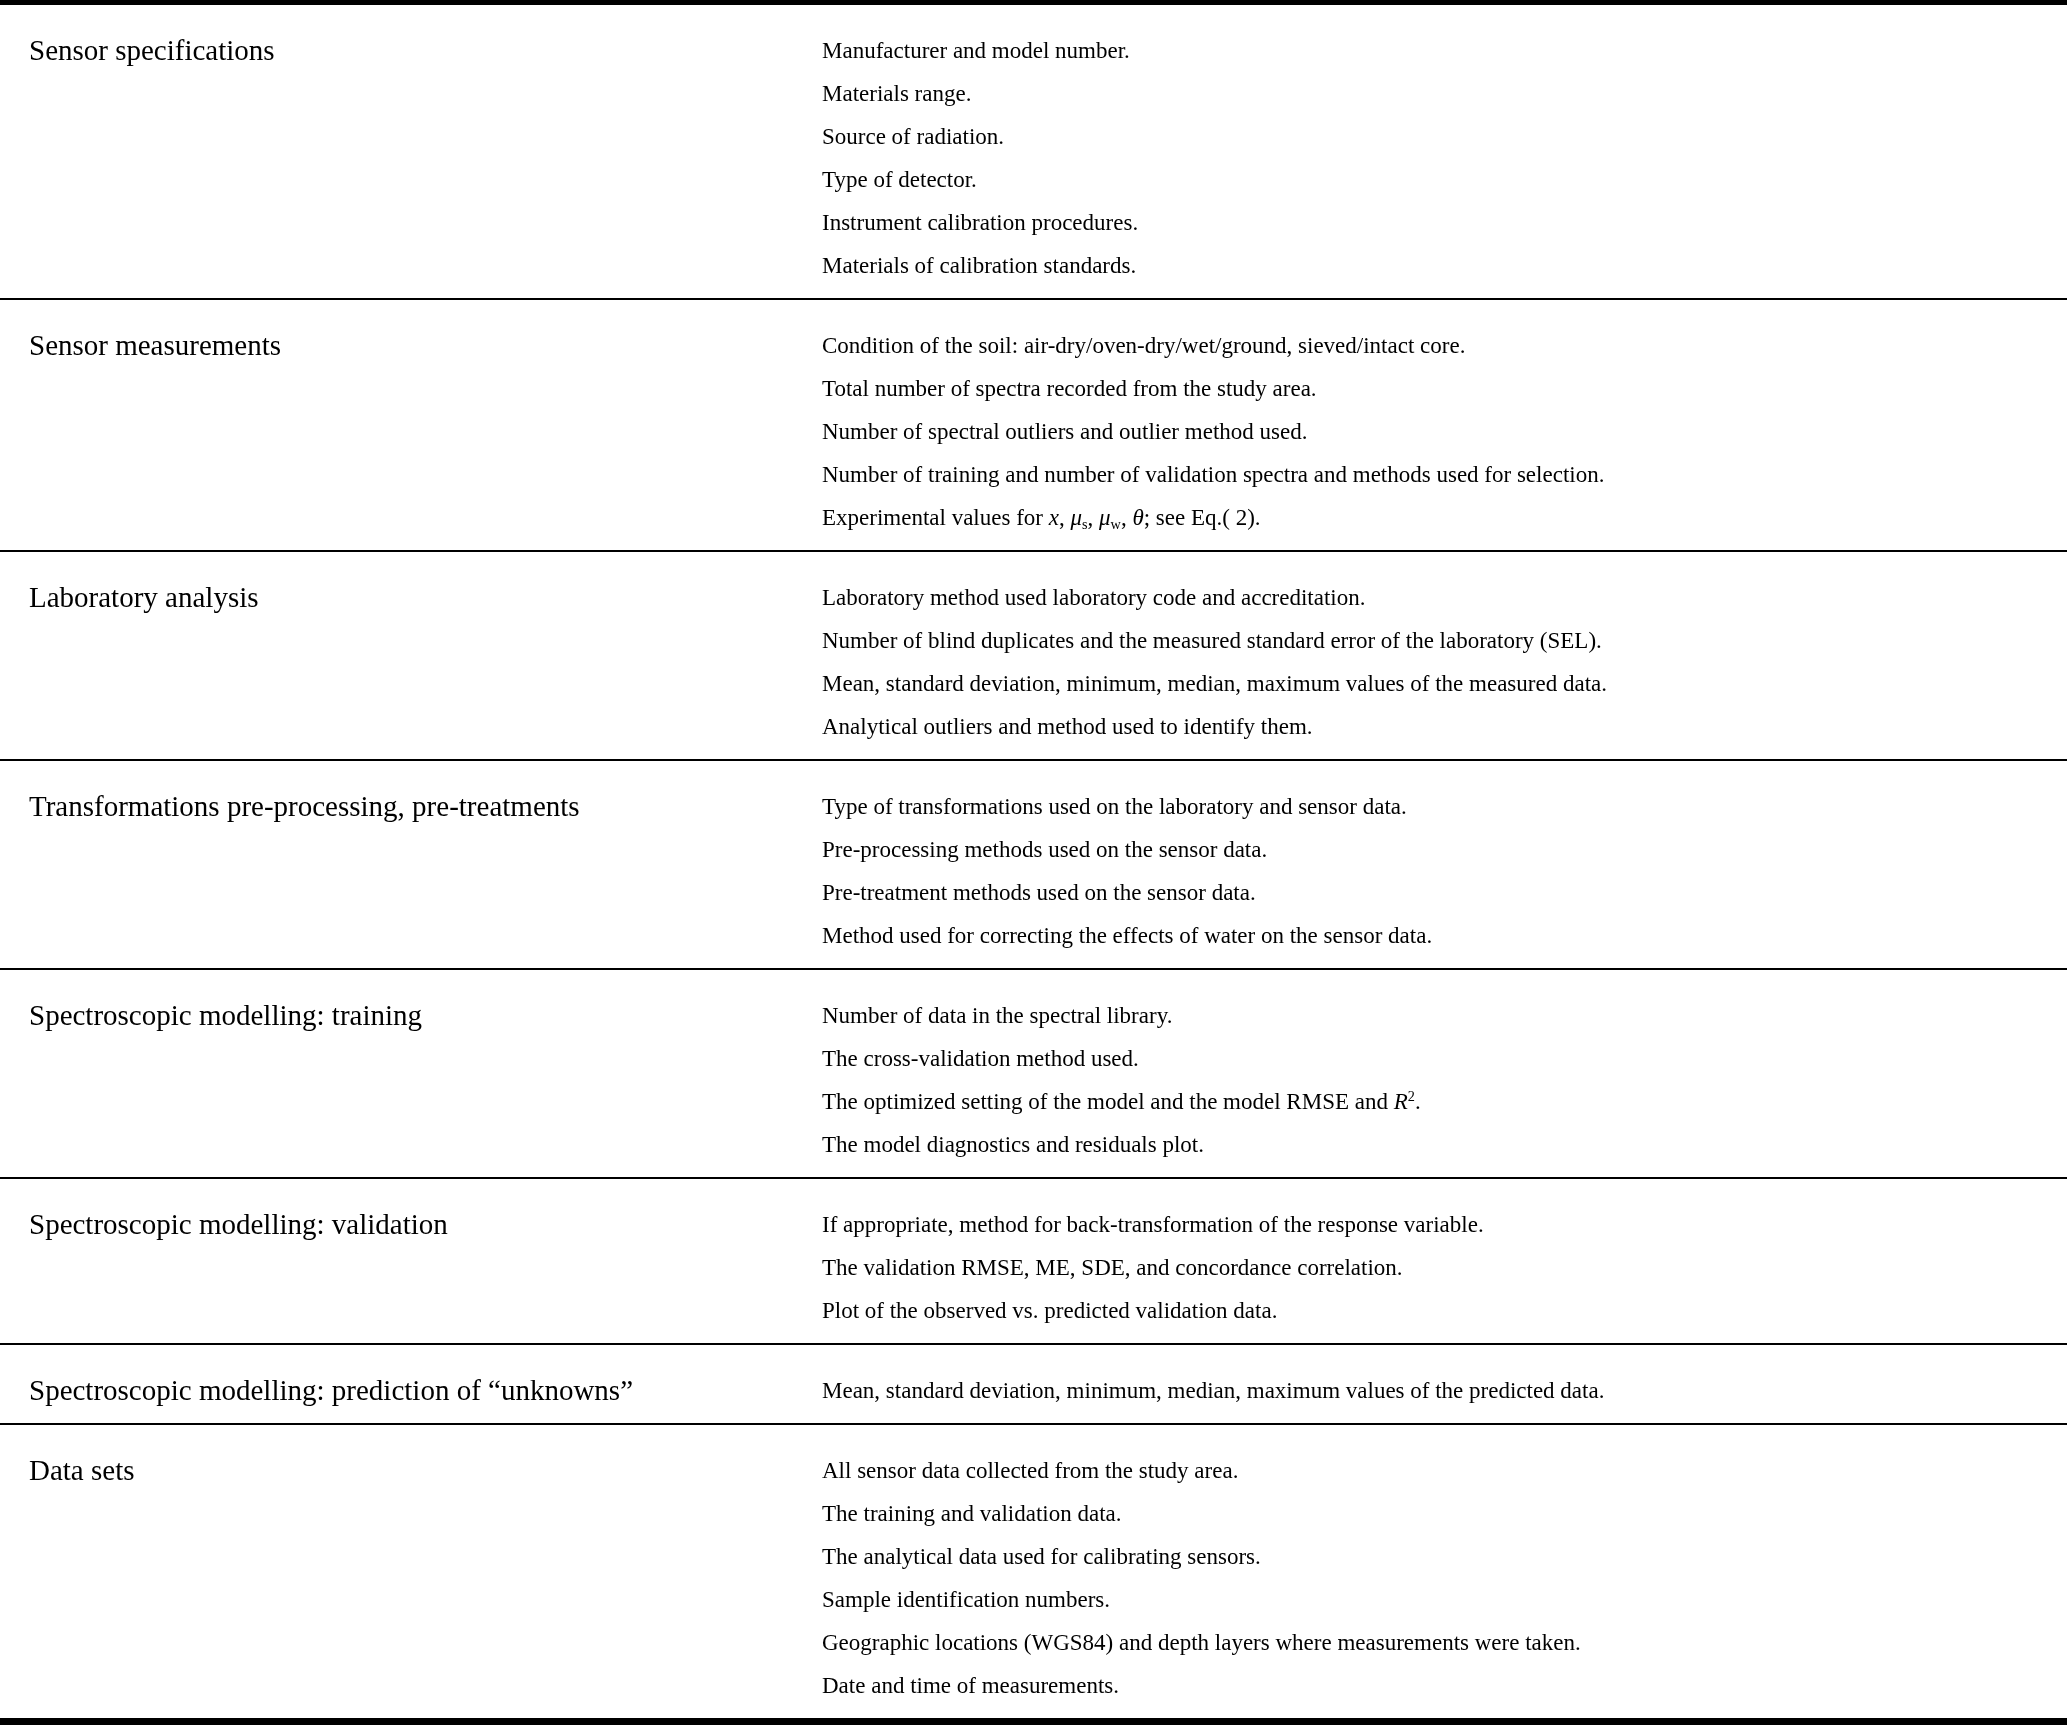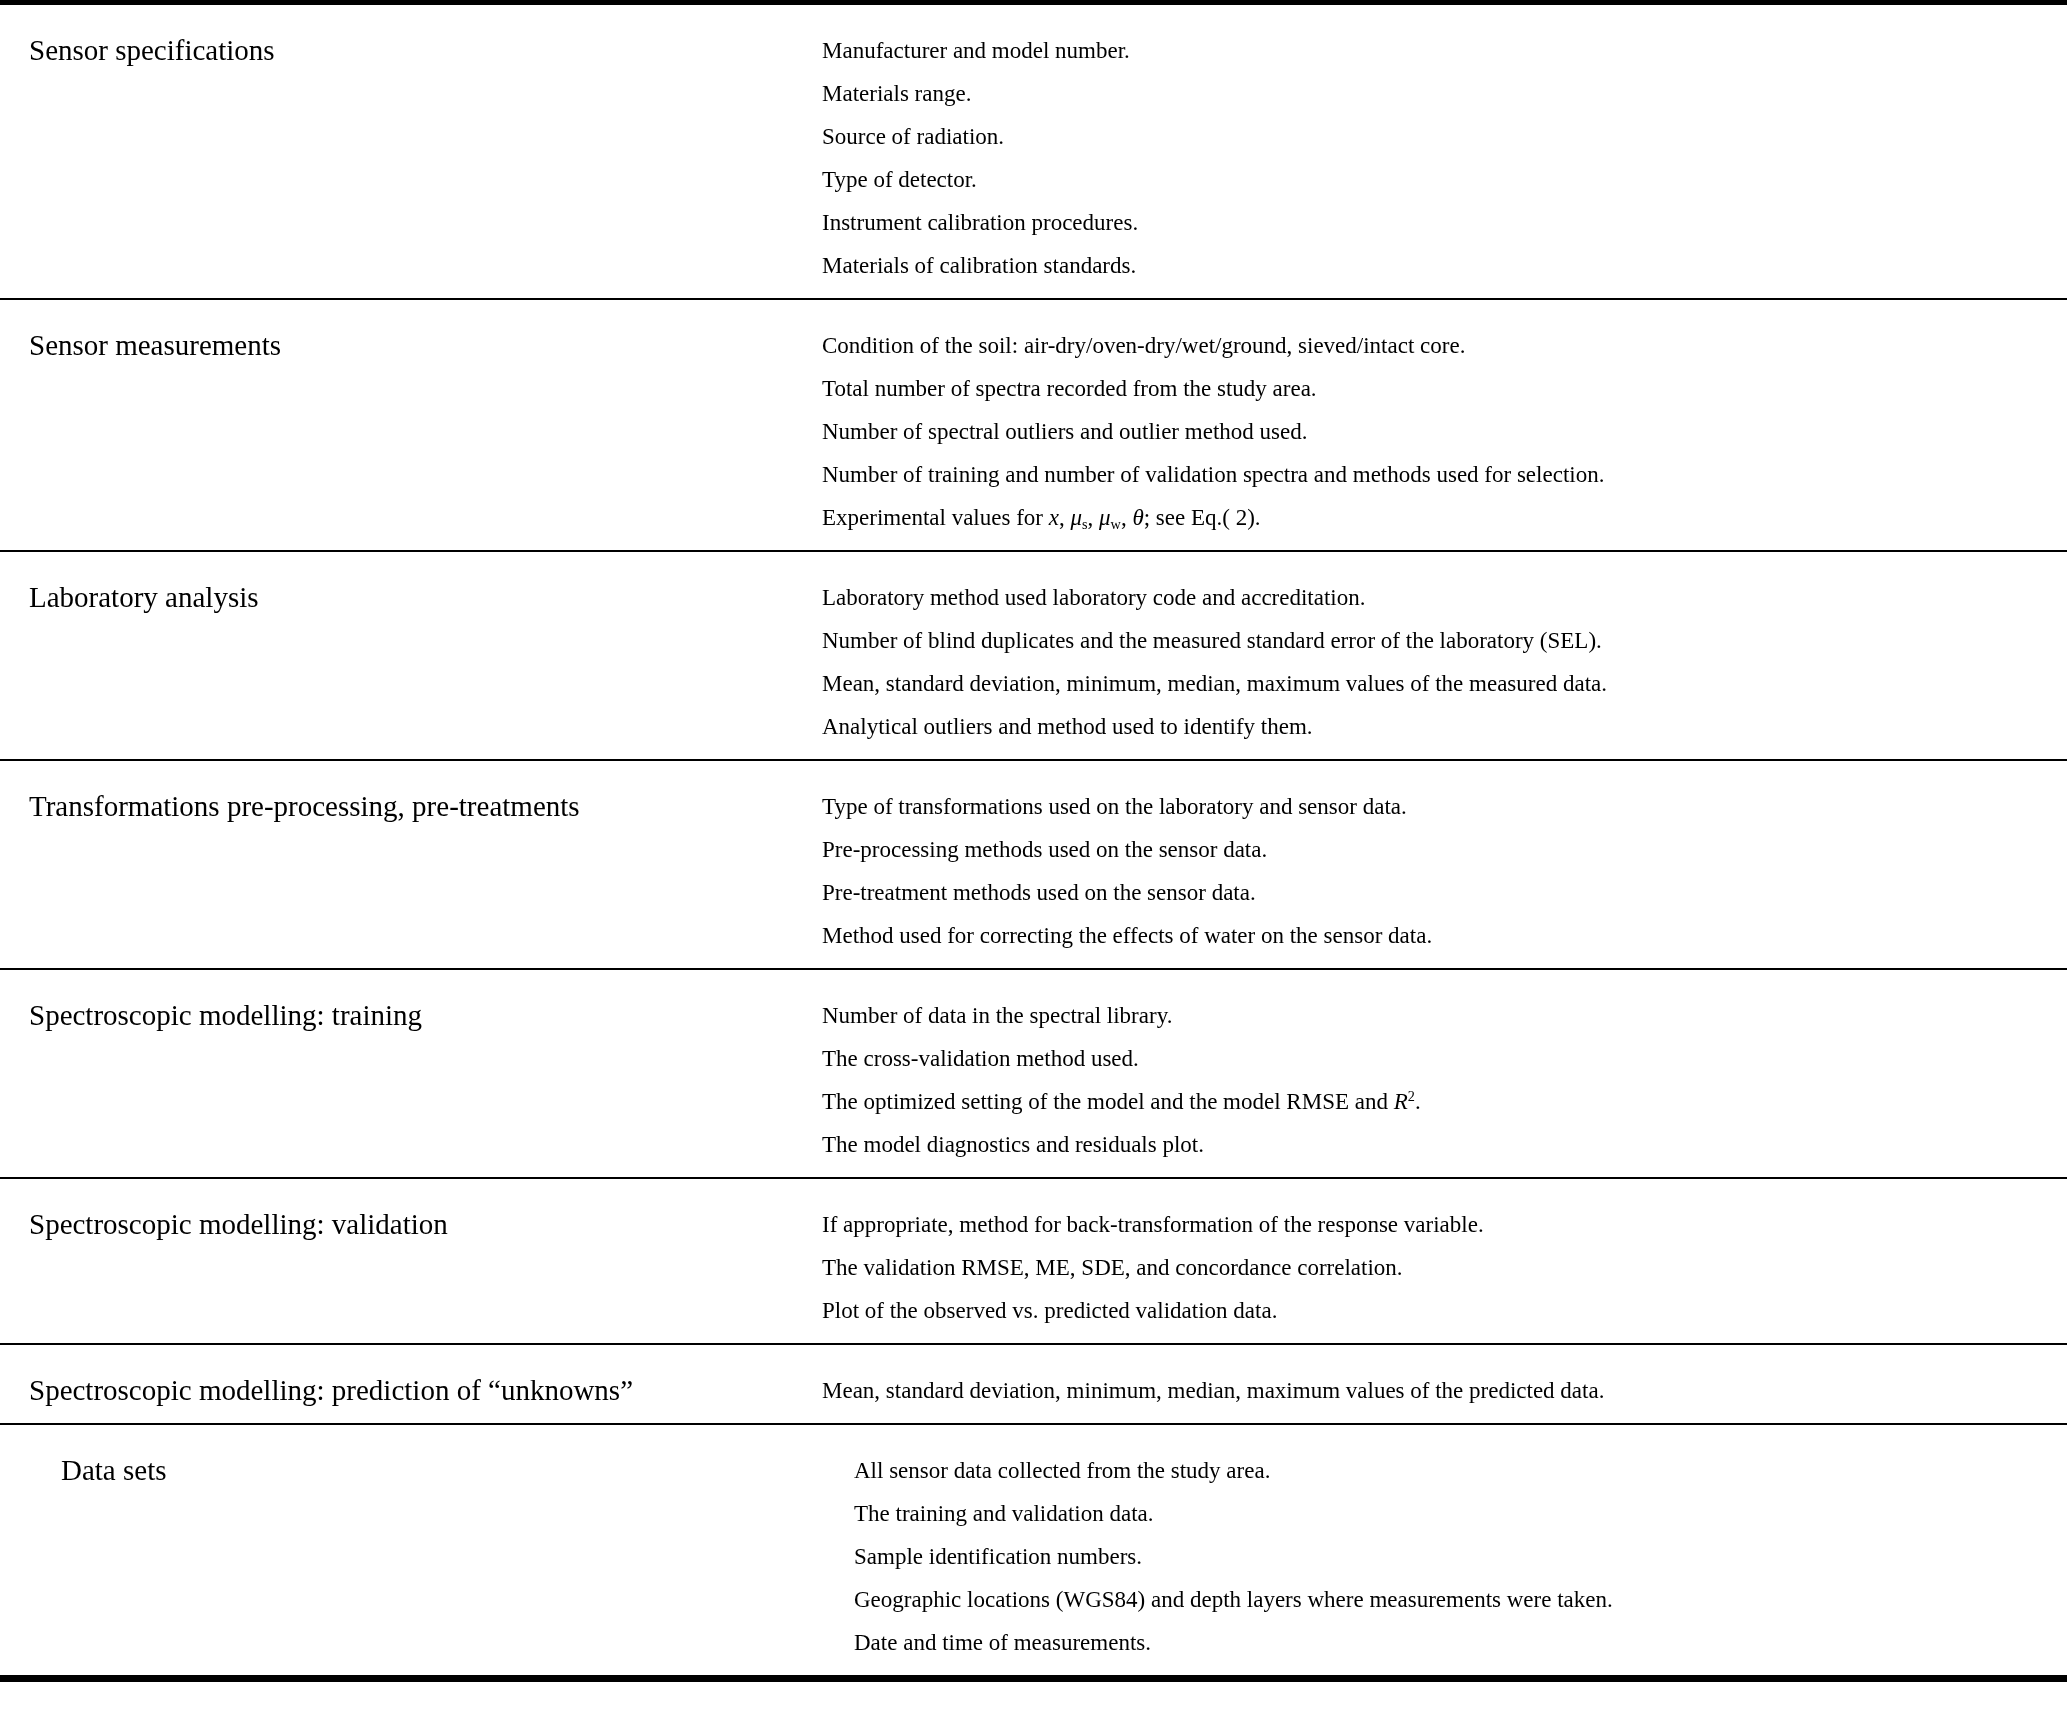--- a/index.html
+++ b/index.html
@@ -22,21 +22,20 @@
   }
   .row {
     display: flex;
     align-items: flex-start;
     padding: 14px 0 11px 0;
     border-bottom: 2px solid #000000;
     margin-top: 10px;
   }
   .row:last-child {
     border-bottom: none;
-    padding-left: 32px;
   }
   .cat-cell {
     width: 822px;
     box-sizing: border-box;
     padding-left: 29px;
     padding-right: 20px;
     font-size: 29px;
     line-height: 43px;
     flex-shrink: 0;
   }
@@ -130,18 +129,19 @@
       <div class="cat-cell">Spectroscopic modelling: prediction of “unknowns”</div>
       <div class="req-cell">
         <div class="req-line">Mean, standard deviation, minimum, median, maximum values of the predicted data.</div>
       </div>
     </div>
     <div class="row">
       <div class="cat-cell">Data sets</div>
       <div class="req-cell">
         <div class="req-line">All sensor data collected from the study area.</div>
         <div class="req-line">The training and validation data.</div>
+        <div class="req-line">The analytical data used for calibrating sensors.</div>
         <div class="req-line">Sample identification numbers.</div>
         <div class="req-line">Geographic locations (WGS84) and depth layers where measurements were taken.</div>
         <div class="req-line">Date and time of measurements.</div>
       </div>
     </div>
   </div>
 
 </body></html>

